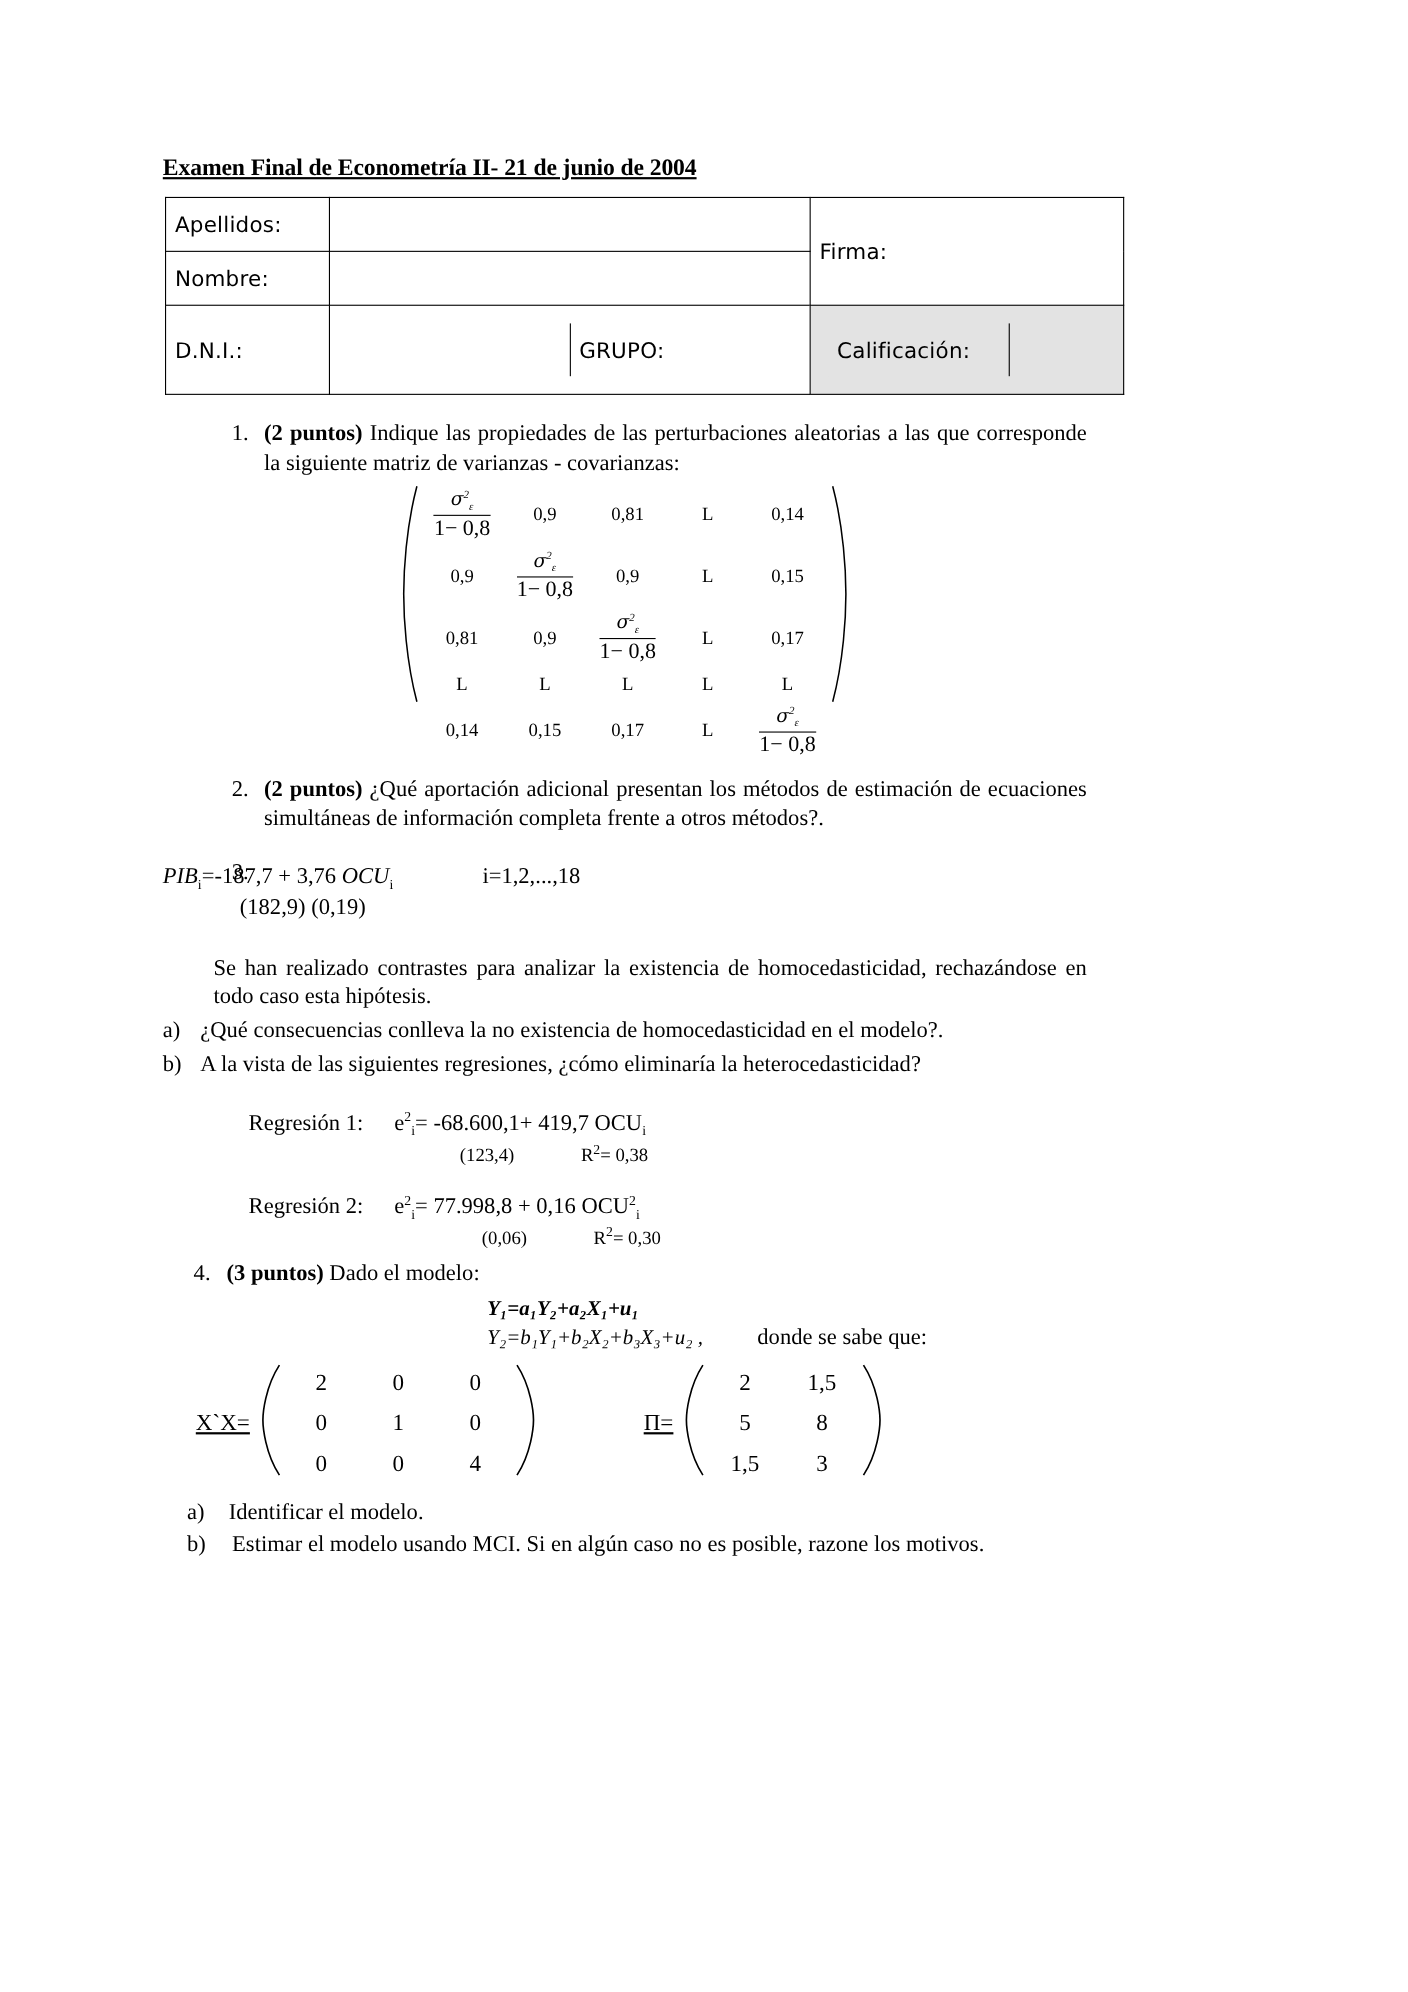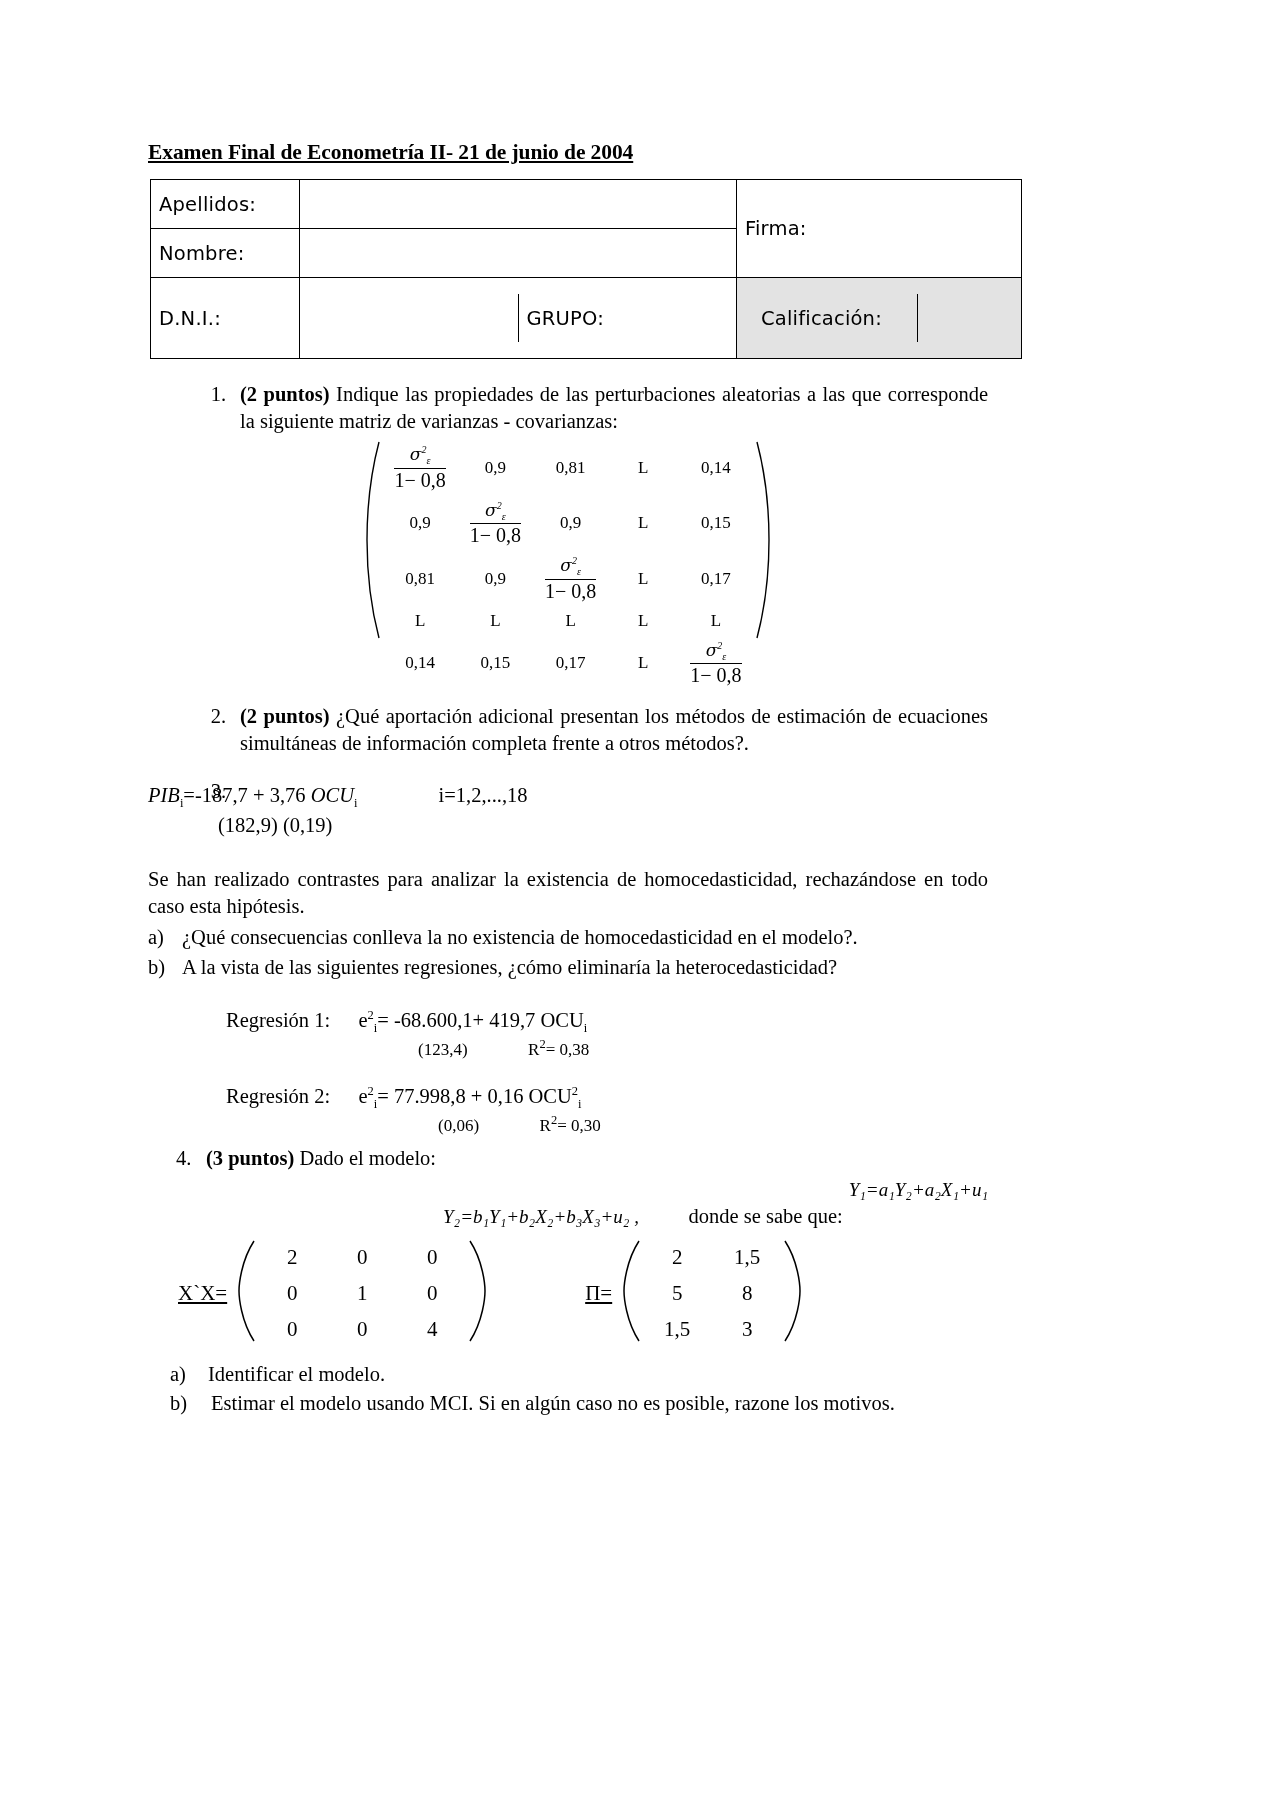--- a/index.html
+++ b/index.html
@@ -115,21 +115,21 @@
     font-size:20px;
   }
   .sig{ font-style:italic; font-family:"DejaVu Serif", serif;}
   sup.sq{ font-size:10px; vertical-align:super; }
   sub.eps{ font-size:10px; font-style:italic; vertical-align:sub;}
   
   .eq{
     font-size:20.5px;
     line-height:1.3;
   }
-  .eq-ital{ font-style:italic;text-align:right; }
+  .eq-ital{ font-style:italic; }
   sub{ font-size:12.5px; }
   sup{ font-size:12.5px; }
   .sm{ font-size:17px; }
   
   .q4-matrices{
     display:flex;
     align-items:center;
     margin:10px 0 4px 0;
     padding-left:30px;
   }
@@ -265,21 +265,21 @@
   <div class="q" style="margin-top:22px;padding-left:44px;">
     <span class="q-num" style="left:44px;">3.</span>
   </div>
 
   <div class="eq" style="margin-top:26px;">
     <span class="eq-ital">PIB</span><sub>i</sub><span>=-187,7 + 3,76 </span><span class="eq-ital">OCU</span><sub>i</sub>
     <span style="display:inline-block;width:76px;"></span><span>i=1,2,...,18</span>
   </div>
   <div class="eq" style="margin-left:70px;">(182,9)  (0,19)</div>
 
-  <div class="q" style="margin-top:28px;">
+  <div class="q" style="margin-top:28px;margin-left:46px;">
     <div class="just">Se han realizado contrastes para analizar la existencia de homocedasticidad, rechazándose en todo caso esta hipótesis.</div>
   </div>
 
   <div class="q" style="margin-top:4px;">
     <span class="q-num" style="left:0;width:24px;text-align:left;">a)</span>
     <div class="q-body just" style="margin-left:34px;">¿Qué consecuencias conlleva  la no existencia de homocedasticidad en el modelo?.</div>
   </div>
 
   <div class="q" style="margin-top:4px;">
     <span class="q-num" style="left:0;width:24px;text-align:left;">b)</span>
@@ -306,21 +306,21 @@
     <span>(0,06)</span>
     <span style="display:inline-block;width:52px;"></span>
     <span>R</span><sup>2</sup><span>= 0,30</span>
   </div>
 
   <div class="q" style="margin-top:8px;padding-left:28px;">
     <span class="q-num" style="left:28px;width:26px;text-align:left;">4.</span>
     <div class="q-body plain" style="margin-left:30px;"><b>(3 puntos)</b><span> Dado el modelo:</span></div>
   </div>
 
-  <div class="eq eq-ital" style="margin-left:295px;margin-top:6px;font-size:19px;">Y₁=a₁Y₂+a₂X₁+u₁</div>
+  <div class="eq eq-ital" style="margin-left:295px;margin-top:6px;font-size:19px;font-weight:bold;">Y₁=a₁Y₂+a₂X₁+u₁</div>
   <div class="eq" style="margin-left:295px;font-size:19px;">
     <span class="eq-ital">Y₂=b₁Y₁+b₂X₂+b₃X₃+u₂ ,</span>
     <span style="display:inline-block;width:40px;"></span>
     <span style="font-style:normal;font-size:20.5px;">donde se sabe que:</span>
   </div>
 
   <div class="q4-matrices">
     <span class="mlabel">X`X=</span>
     <div class="bigmx">
       <div class="bigparen">

